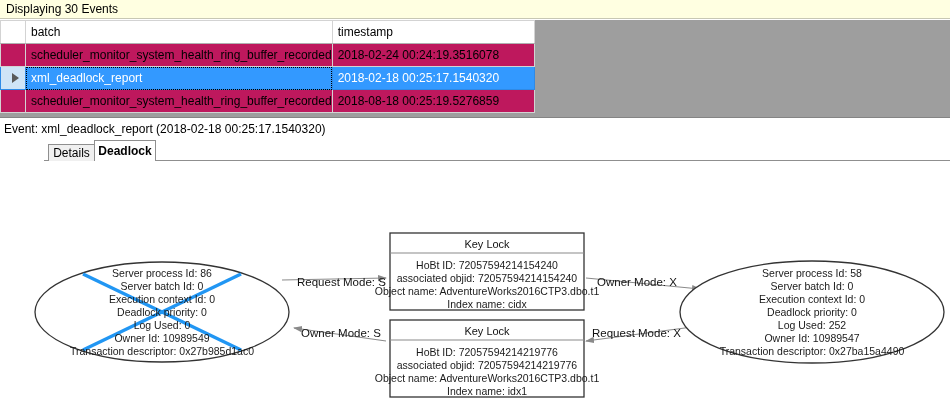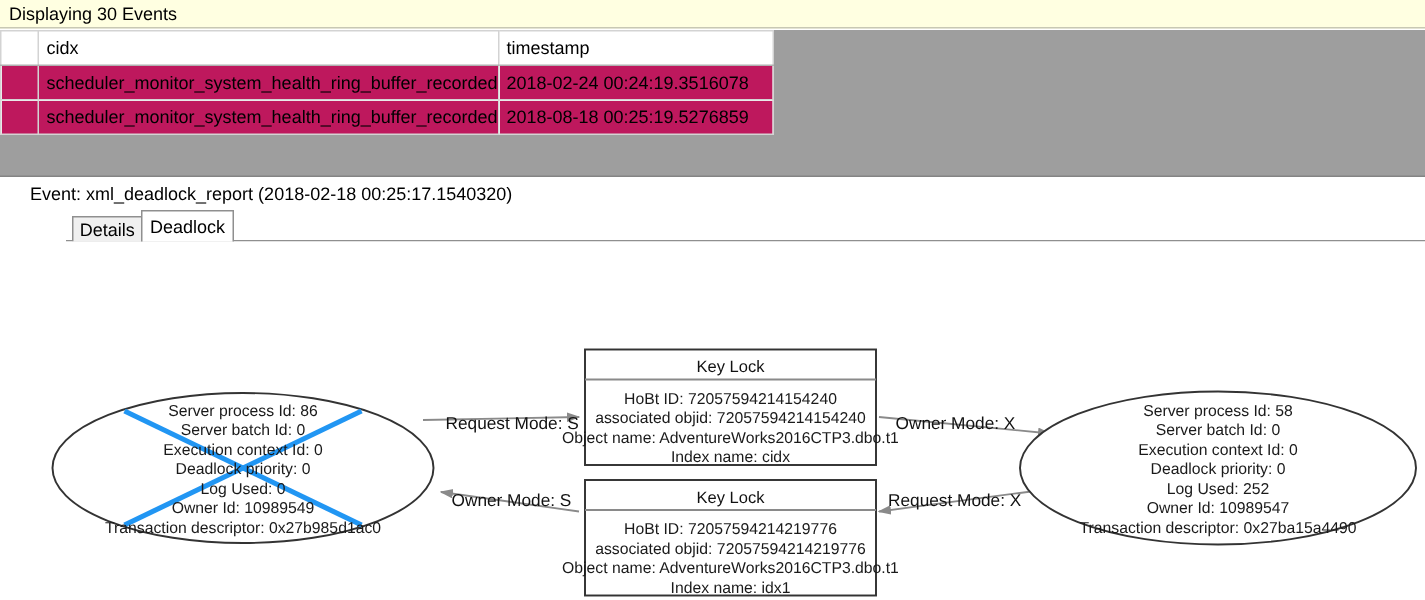--- a/index.html
+++ b/index.html
@@ -34,55 +34,55 @@
     padding:0 0 0 5px;
     height:23px;
     box-sizing:border-box;
     white-space:nowrap;
     overflow:hidden;
     text-align:left;
     background:#be185d;
   }
   .col-sel{width:25px;padding:0;}
   .col-name{width:279px;}
-  .col-ts{width:183px;}
+  .col-ts{width:202px;}
   .hdr td{border-bottom:1px solid #b0b0b0;background:#ffffff;}
   tr.selected td{background:#3399ff;color:#ffffff;border-color:#2f8ae6;}
   tr.selected td.col-sel{background:#cfe4f7;}
   tr.selected td.cell-dot{outline:1px dotted #000;outline-offset:-1px;}
   .rowarrow{
     display:block;width:0;height:0;margin:0 auto;
     border-top:5px solid transparent;border-bottom:5px solid transparent;
     border-left:7px solid #5a5a5a;
   }
 
   
   .evtbar{
     position:absolute;left:0;top:119px;width:950px;height:20px;
-    display:flex;align-items:center;padding-left:20px;
+    display:flex;align-items:center;padding-left:4px;
     box-sizing:border-box;font-size:12px;background:#ffffff;
   }
 
   
   .tabstrip{
     position:absolute;left:0;top:140px;width:950px;height:21px;margin-left:44px;
   }
   .tabline{
     position:absolute;left:0;top:20px;width:950px;height:1px;background:#8f8f8f;
   }
   .tab{
     position:absolute;bottom:0;
     border:1px solid #8f8f8f;border-bottom:none;
     background:#f0f0f0;
     font-size:12px;
     display:flex;align-items:center;justify-content:center;
     box-sizing:border-box;
   }
   .tab.t-details{left:4px;height:17px;width:47px;color:#000;}
-  .tab.t-deadlock{left:50px;height:21px;width:62px;background:#ffffff;z-index:3;}
+  .tab.t-deadlock{left:50px;height:21px;width:62px;background:#ffffff;z-index:3;font-weight:bold;}
 
   
   .canvas{
     position:absolute;left:0;top:161px;width:950px;height:239px;
     background:#ffffff;overflow:hidden;
   }
   .canvas svg{position:absolute;left:0;top:0;}
 
   .nodetext{
     font-family:"Liberation Sans", sans-serif;
@@ -108,27 +108,34 @@
 
   <div class="banner">
     <span>Displaying 30 Events</span>
   </div>
 
   <div class="grid">
     <table class="grid-table">
       <tbody>
           <tr class="hdr">
         <td class="col-sel"></td>
-        <td class="col-name">cidx</td>
+        <td class="col-name">batch</td>
         <td class="col-ts">timestamp</td>
       </tr>
       <tr>
         <td class="col-sel"></td>
         <td class="col-name">scheduler_monitor_system_health_ring_buffer_recorded</td>
         <td class="col-ts">2018-02-24 00:24:19.3516078</td>
+      </tr>
+      <tr class="selected">
+        <td class="col-sel">
+          <span class="rowarrow"></span>
+        </td>
+        <td class="col-name cell-dot">xml_deadlock_report</td>
+        <td class="col-ts">2018-02-18 00:25:17.1540320</td>
       </tr>
       <tr>
         <td class="col-sel"></td>
         <td class="col-name">scheduler_monitor_system_health_ring_buffer_recorded</td>
         <td class="col-ts">2018-08-18 00:25:19.5276859</td>
       </tr>
     </tbody>
       </table>
   </div>
 

